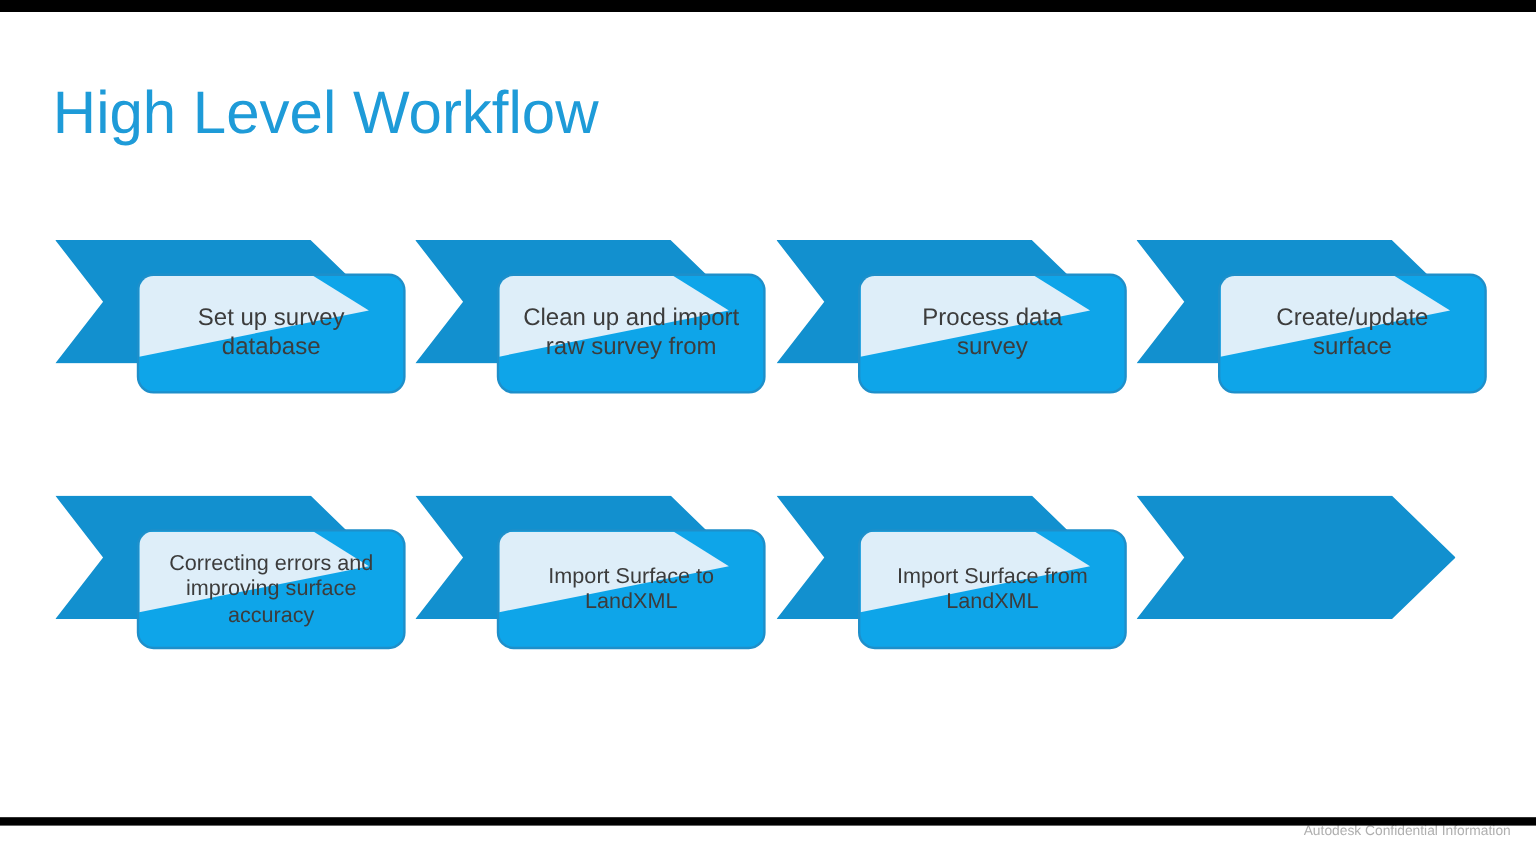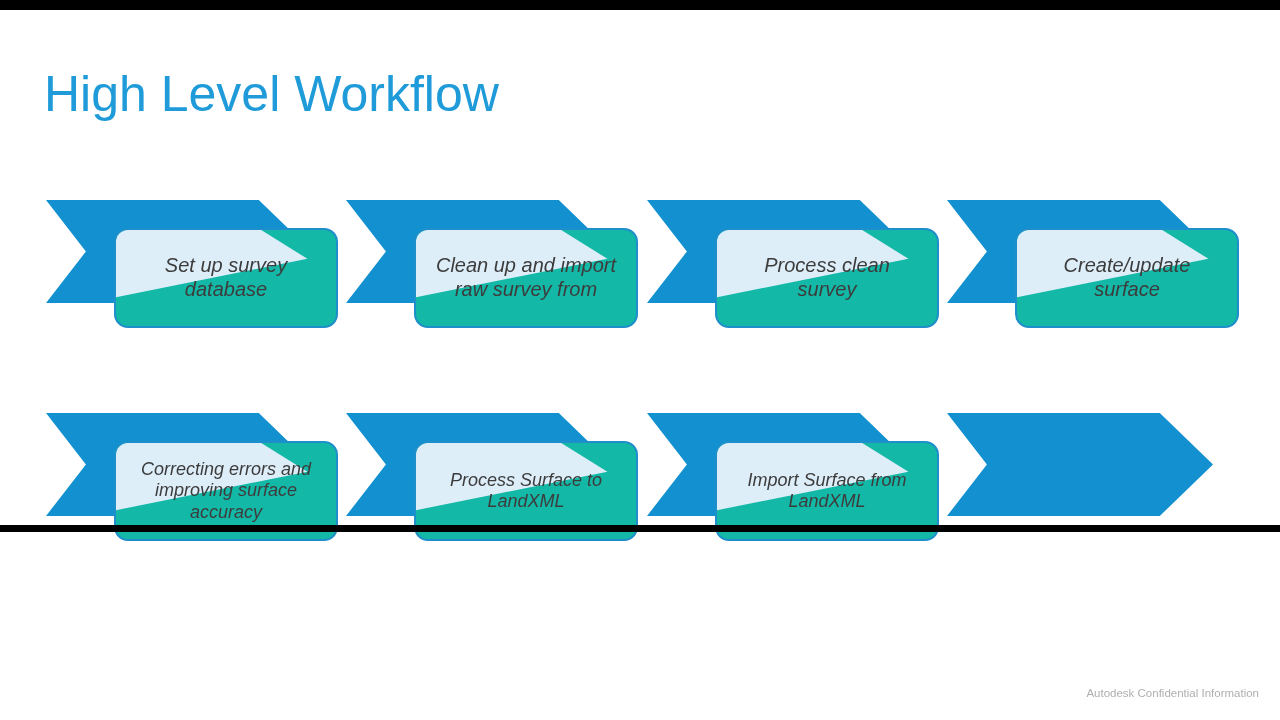--- a/index.html
+++ b/index.html
@@ -7,21 +7,21 @@
     padding: 0;
     width: 1280px;
     height: 720px;
     background: #ffffff;
     overflow: hidden;
     font-family: "Liberation Sans", sans-serif;
   }
   .slide {
     position: relative;
     width: 1280px;
-    height: 532px;
+    height: 688px;
     background: #ffffff;
   }
   .letterbox {
     position: absolute;
     left: 0;
     width: 1280px;
     background: #000000;
   }
   .letterbox.top { top: 0; height: 10px; }
   .letterbox.bottom { bottom: 0; height: 7px; }
@@ -51,28 +51,27 @@
     background: #1290CF;
     clip-path: polygon(0 0, 80% 0, 100% 50%, 80% 100%, 0 100%, 15% 50%);
   }
   .card {
     position: absolute;
     left: 68px;
     top: 28px;
     width: 224px;
     height: 100px;
     box-sizing: border-box;
-    background: #14b8a6;
+    background: #0ea5e9;
     border: 2px solid #1E8FCA;
     border-radius: 14px;
     overflow: hidden;
     display: flex;
     align-items: center;
     justify-content: center;
-    font-style: italic;
   }
   .watermark {
     position: absolute;
     left: 0;
     top: 0;
     width: 100%;
     height: 100%;
     background: #DEEEF9;
     clip-path: polygon(0 0, 66% 0, 87% 30%, 0 70%);
   }
@@ -132,21 +131,21 @@
       <div class="watermark"></div>
       <div class="card-label">Clean up and import
 raw survey from</div>
     </div>
   </div>
 
   <div class="step row1 s2">
     <div class="chevron"></div>
     <div class="card">
       <div class="watermark"></div>
-      <div class="card-label">Process clean
+      <div class="card-label">Process data
 survey</div>
     </div>
   </div>
 
   <div class="step row2 s4">
     <div class="chevron"></div>
     <div class="card">
       <div class="watermark"></div>
       <div class="card-label">Correcting errors and
 improving surface
@@ -160,21 +159,21 @@
       <div class="watermark"></div>
       <div class="card-label">Create/update
 surface</div>
     </div>
   </div>
 
   <div class="step row2 s5">
     <div class="chevron"></div>
     <div class="card">
       <div class="watermark"></div>
-      <div class="card-label">Process Surface to
+      <div class="card-label">Import Surface to
 LandXML</div>
     </div>
   </div>
 
   <div class="step row2 s6">
     <div class="chevron"></div>
     <div class="card">
       <div class="watermark"></div>
       <div class="card-label">Import Surface from
 LandXML</div>

